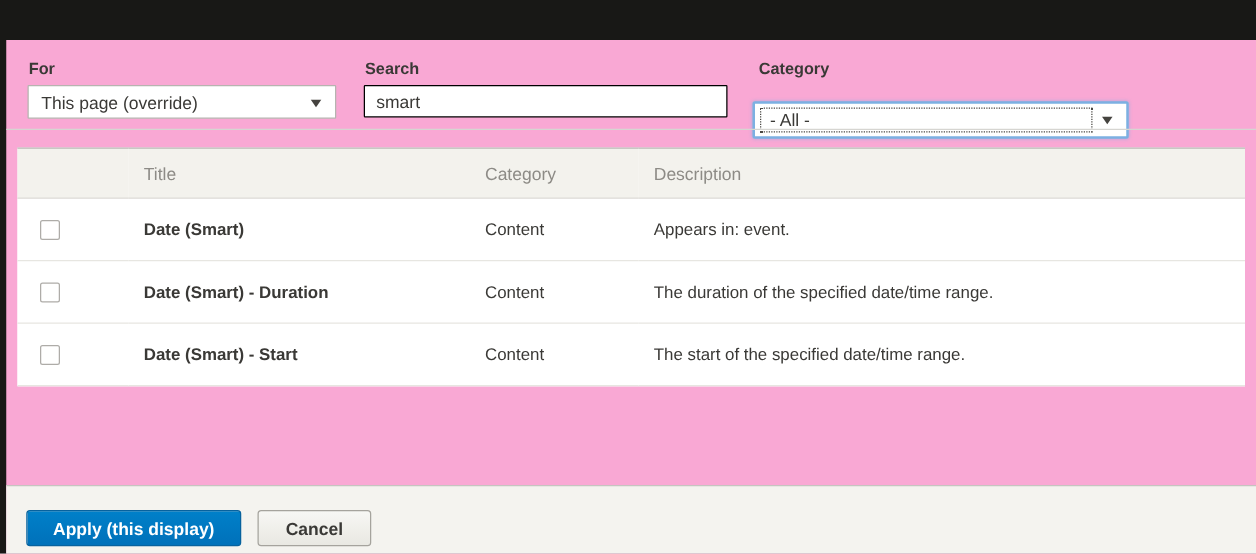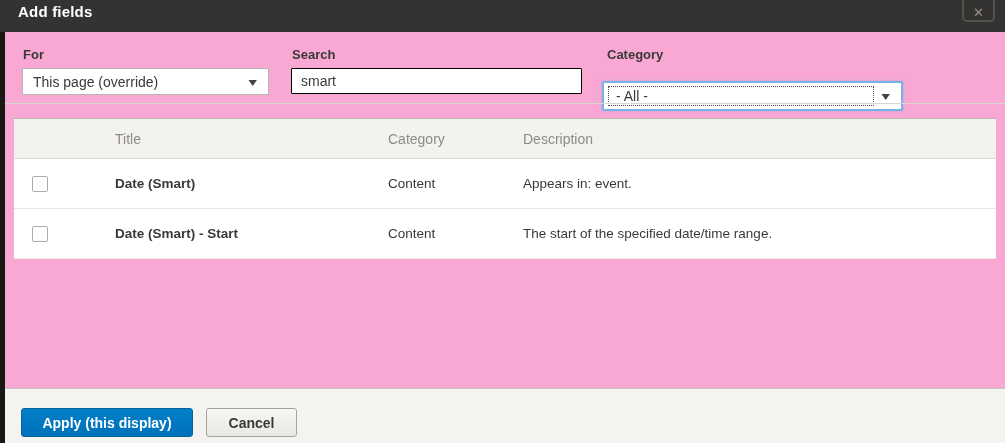--- a/index.html
+++ b/index.html
@@ -211,26 +211,20 @@
     background: linear-gradient(#f7f7f4, #e9e8e2);
     border: 1px solid #a5a39d;
     color: #3a3936;
   }
 </style>
 </head>
 <body>
 
 <div class="screen">
 
-  <div class="modal-header">
-    <div class="modal-title">Add fields</div>
-    <button class="close-btn">
-      <span>✕</span>
-    </button>
-  </div>
 
   <div class="modal-body">
 
     <div class="field-label lbl-for" style="top:15px;">For</div>
     <div class="select-box sel-for" style="top:36px;">
       <span class="select-value">This page (override)</span>
       <span class="chevron">▼</span>
     </div>
 
     <div class="field-label lbl-search" style="top:15px;">Search</div>
@@ -267,20 +261,28 @@
                 <input type="checkbox" class="row-checkbox" style="">
               </td>
             <td class="td-title">Date (Smart)</td>
             <td>Content</td>
             <td>Appears in: event.</td>
           </tr>
           <tr>
             <td class="td-check">
                 <input type="checkbox" class="row-checkbox" style="">
               </td>
+            <td class="td-title">Date (Smart) - Duration</td>
+            <td>Content</td>
+            <td>The duration of the specified date/time range.</td>
+          </tr>
+          <tr>
+            <td class="td-check">
+                <input type="checkbox" class="row-checkbox" style="">
+              </td>
             <td class="td-title">Date (Smart) - Start</td>
             <td>Content</td>
             <td>The start of the specified date/time range.</td>
           </tr>
         </tbody>
       </table>
     </div>
 
     <div class="modal-footer">
       <button class="btn btn-apply">Apply (this display)</button>

